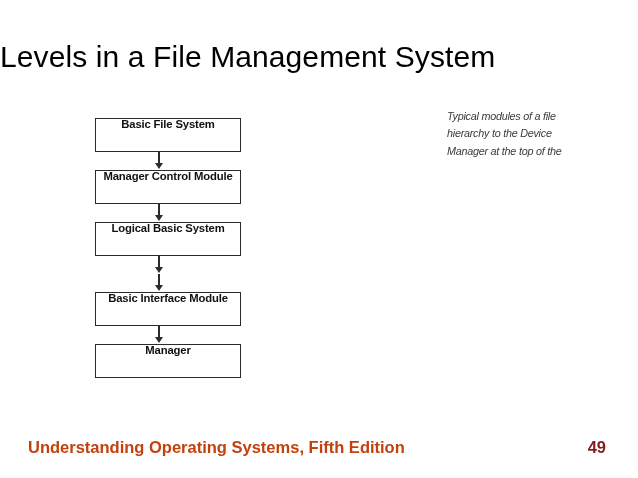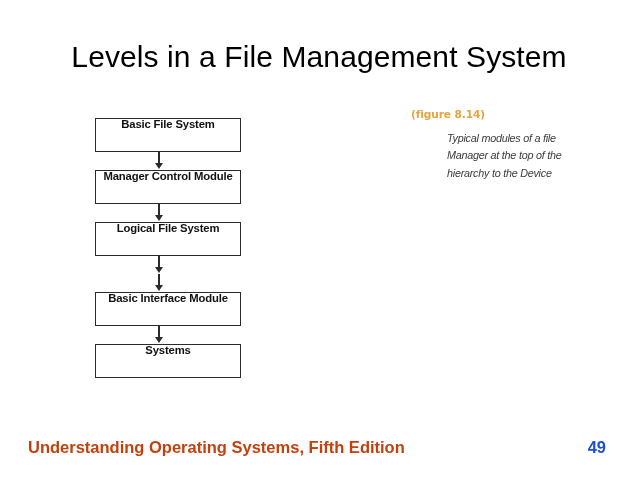--- a/index.html
+++ b/index.html
@@ -15,21 +15,20 @@
     font-family: "Liberation Sans", sans-serif;
     color: #000000;
   }
 
   
   .slide-title {
     position: absolute;
     left: 0;
     top: 40px;
     width: 638px;
-    text-align: center;
     font-size: 30px;
     font-weight: 400;
     letter-spacing: 0.1px;
     color: #000000;
     white-space: nowrap;
   }
 
   
   .flowchart {
     position: absolute;
@@ -118,21 +117,21 @@
     font-weight: 700;
     color: #c2410c;
     white-space: nowrap;
   }
   .footer-page {
     position: absolute;
     right: 32px;
     top: 438px;
     font-size: 16.5px;
     font-weight: 700;
-    color: #1d4ed8;
+    color: #7f1d1d;
   }
 </style>
 </head>
 <body>
 
 <div class="slide-title">Levels in a File Management System</div>
 
 <div class="flowchart">
 
   <div class="flow-node">
@@ -147,21 +146,21 @@
   <div class="flow-node">
     <span class="flow-node-label">Manager Control Module</span>
   </div>
 
   <div class="flow-arrow">
     <span class="shaft"></span>
     <span class="head"></span>
   </div>
 
   <div class="flow-node">
-    <span class="flow-node-label">Logical File System</span>
+    <span class="flow-node-label">Logical Basic System</span>
   </div>
 
   <div class="flow-arrow">
     <span class="shaft"></span>
     <span class="head"></span>
   </div>
 
 
   <div class="flow-arrow">
     <span class="shaft"></span>
@@ -171,28 +170,27 @@
   <div class="flow-node">
     <span class="flow-node-label">Basic Interface Module</span>
   </div>
 
   <div class="flow-arrow">
     <span class="shaft"></span>
     <span class="head"></span>
   </div>
 
   <div class="flow-node">
-    <span class="flow-node-label">Systems</span>
+    <span class="flow-node-label">Manager</span>
   </div>
 
 </div>
 
 <div class="caption-block">
-  <div class="caption-heading">(figure 8.14)</div>
   <div class="caption-body">
     <span class="cap-line">Typical modules of a file</span>
+    <span class="cap-line">hierarchy to the Device</span>
     <span class="cap-line">Manager at the top of the</span>
-    <span class="cap-line">hierarchy to the Device</span>
   </div>
 </div>
 
 <div class="footer-text">Understanding Operating Systems, Fifth Edition</div>
 <div class="footer-page">49</div>
 
 </body></html>

